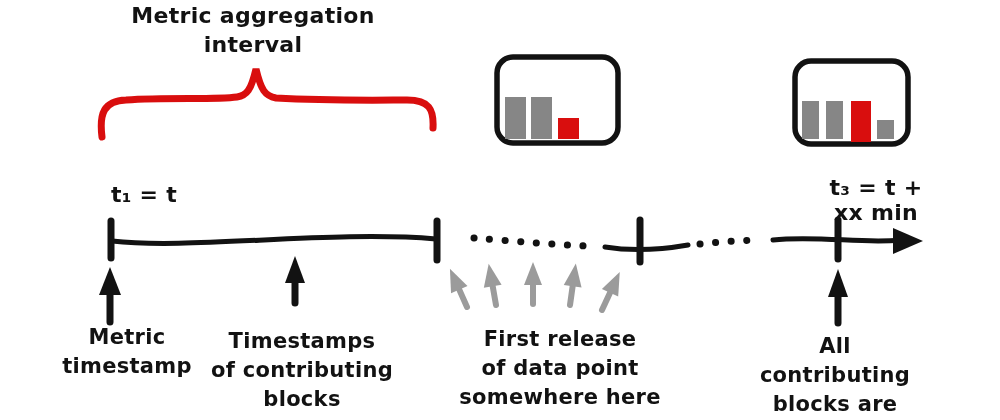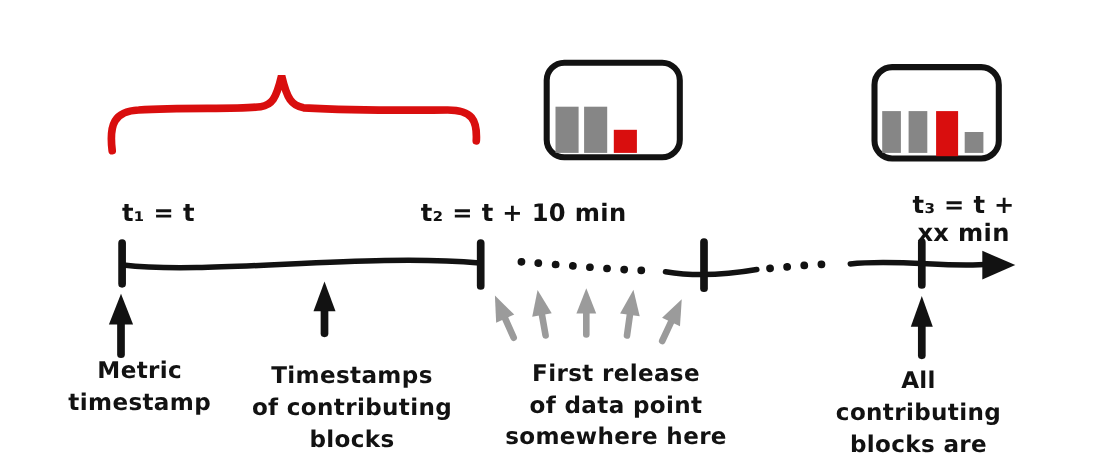--- a/index.html
+++ b/index.html
@@ -94,28 +94,29 @@
     <g class="garrow" transform="translate(570,305) rotate(8)">
       <line x1="0" y1="0" x2="0" y2="-22"></line>
       <polygon points="0,-42 -9,-19 9,-19"></polygon>
     </g>
     <g class="garrow" transform="translate(602,310) rotate(25)">
       <line x1="0" y1="0" x2="0" y2="-22"></line>
       <polygon points="0,-42 -9,-19 9,-19"></polygon>
     </g>
   </svg>
 
+  <div class="label title" style="left:253px;top:1px;">Metric aggregation
+interval</div>
 
   <div class="label tlabel" style="left:110px;top:182px;">t₁ = t</div>
-  <div class="label tlabel" style="left:442px;top:182px;">t₂ = t + 10 min</div>
   <div class="label tlabel" style="left:842px;top:175px;">t₃ = t + xx min</div>
 
   <div class="label note" style="left:127px;top:323px;">Metric
 timestamp</div>
-  <div class="label note" style="left:320px;top:327px;">Timestamps
+  <div class="label note" style="left:302px;top:327px;">Timestamps
 of contributing
 blocks</div>
   <div class="label note" style="left:560px;top:325px;">First release
 of data point
 somewhere here</div>
   <div class="label note" style="left:835px;top:332px;">All contributing
 blocks are
 included</div>
 
 </div>

